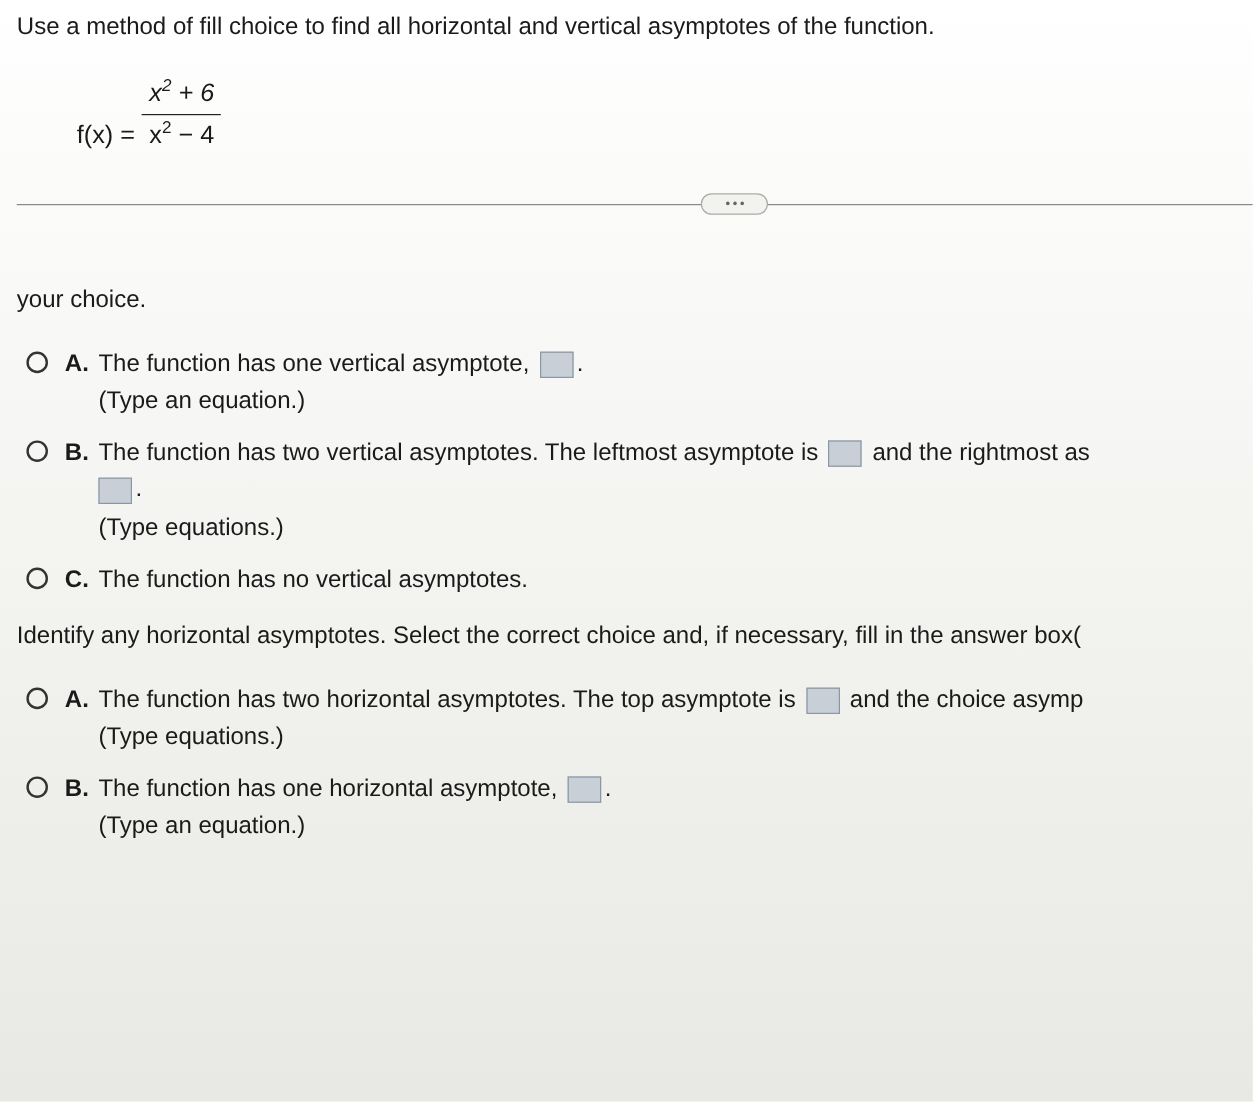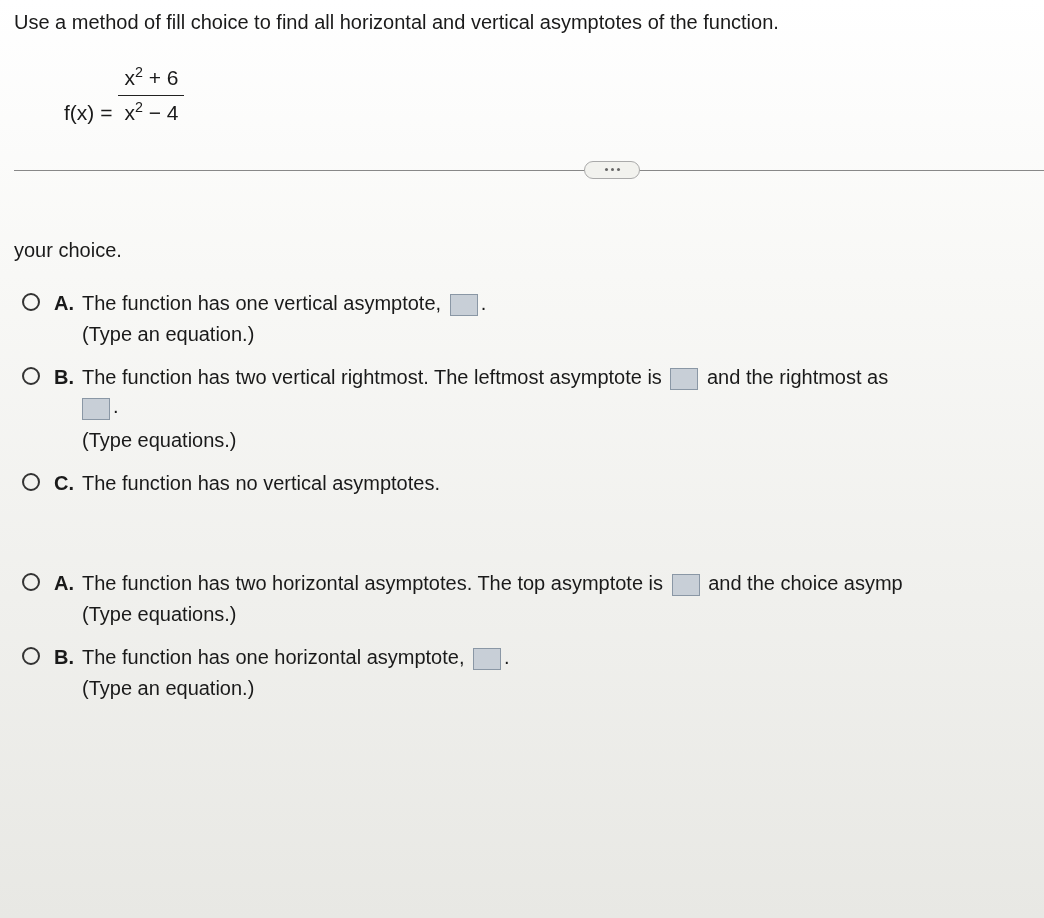--- a/index.html
+++ b/index.html
@@ -30,20 +30,21 @@
     .frac {
       display: inline-block;
       vertical-align: middle;
       text-align: center;
       margin-left: 6px;
     }
     .frac .num {
       display: block;
       border-bottom: 1.5px solid #222;
       padding: 0 6px 2px 6px;
+      font-style: italic;
     }
     .frac .den {
       display: block;
       padding: 2px 6px 0 6px;
     }
     sup {
       font-size: 0.68em;
       vertical-align: super;
       line-height: 0;
     }
@@ -159,37 +160,37 @@
   <div class="choice-body">
     <span>The function has one vertical asymptote, </span><span class="answer-box"></span><span>.</span>
     <span class="subtext">(Type an equation.)</span>
   </div>
 </div>
 
 <div class="choice">
   <div class="radio"></div>
   <div class="choice-label">B.</div>
   <div class="choice-body">
-    <span>The function has two vertical rightmost. The leftmost asymptote is </span><span class="answer-box"></span><span> and the rightmost as</span>
+    <span>The function has two vertical asymptotes. The leftmost asymptote is </span><span class="answer-box"></span><span> and the rightmost as</span>
     <br>
     <span class="answer-box" style="margin-left:0;margin-top:6px;margin-bottom:4px;"></span><span>.</span>
     <span class="subtext">(Type equations.)</span>
   </div>
 </div>
 
 <div class="choice">
   <div class="radio"></div>
   <div class="choice-label">C.</div>
   <div class="choice-body">
     <span>The function has no vertical asymptotes.</span>
   </div>
 </div>
 
 <div class="section-prompt section2">
-  <br>
+  <span>Identify any horizontal asymptotes. Select the correct choice and, if necessary, fill in the answer box(</span><br>
 </div>
 
 <div class="choice">
   <div class="radio"></div>
   <div class="choice-label">A.</div>
   <div class="choice-body">
     <span>The function has two horizontal asymptotes. The top asymptote is </span><span class="answer-box"></span><span> and the choice asymp</span>
     <span class="subtext">(Type equations.)</span>
   </div>
 </div>

